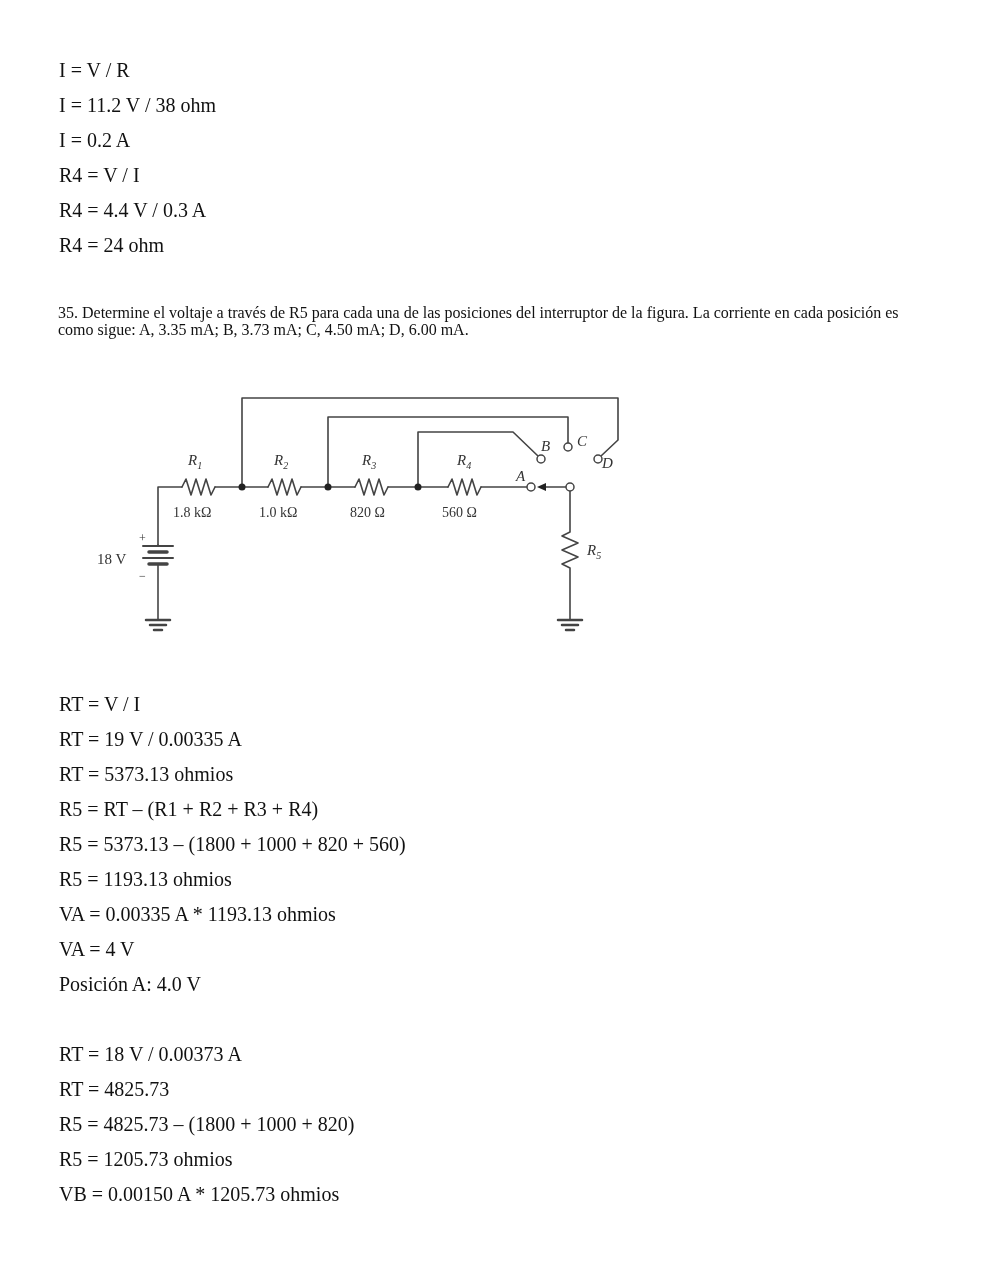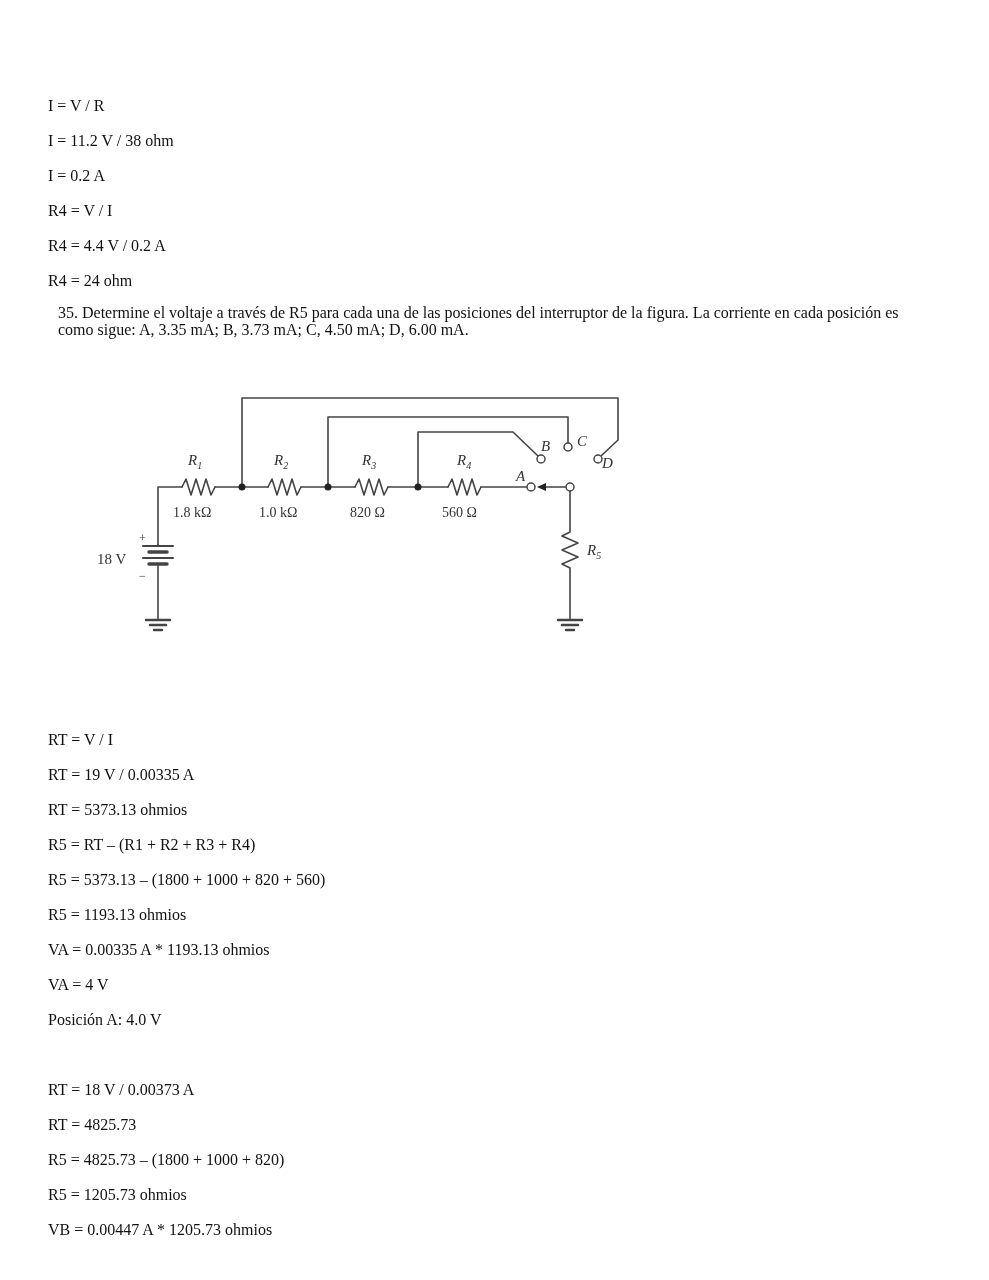--- a/index.html
+++ b/index.html
@@ -2,39 +2,39 @@
 <html><head>
 <meta charset="utf-8">
 <style>
   html, body { margin: 0; padding: 0; background: #ffffff; }
   body {
     width: 989px; height: 1280px; position: relative; overflow: hidden;
     font-family: "Liberation Serif", "DejaVu Serif", serif;
     color: #111111;
   }
   .line {
-    position: absolute; left: 48px;
-    font-size: 16px; line-height: 20px; white-space: nowrap; margin-top: 36px;
+    position: absolute; left: 59px;
+    font-size: 20px; line-height: 20px; white-space: nowrap;
   }
   .para {
     position: absolute; left: 58px; top: 304px; width: 870px;
     font-size: 16px; line-height: 17px;
   }
   .circuit { position: absolute; left: 0; top: 0; }
   .circuit text { font-family: "Liberation Serif", "DejaVu Serif", serif; fill: #333; }
 </style>
 </head>
 <body>
 
 <div>
   <div class="line" style="top:60px">I = V / R</div>
   <div class="line" style="top:95px">I = 11.2 V / 38 ohm</div>
   <div class="line" style="top:130px">I = 0.2 A</div>
   <div class="line" style="top:165px">R4 = V / I</div>
-  <div class="line" style="top:200px">R4 = 4.4 V / 0.2 A</div>
+  <div class="line" style="top:200px">R4 = 4.4 V / 0.3 A</div>
   <div class="line" style="top:235px">R4 = 24 ohm</div>
 </div>
 
 <div class="para">35. Determine el voltaje a través de R5 para cada una de las posiciones del interruptor de la figura. La corriente en cada posición es como sigue: A, 3.35 mA; B, 3.73 mA; C, 4.50 mA; D, 6.00 mA.</div>
 
 <svg class="circuit" width="989" height="680" viewBox="0 0 989 680">
   <g stroke="#444" stroke-width="1.6" fill="none" stroke-linejoin="round" stroke-linecap="round">
 
     <polyline points="158,545 158,487 182,487"></polyline>
 
@@ -124,14 +124,14 @@
   <div class="line" style="top:904px">VA = 0.00335 A * 1193.13 ohmios</div>
   <div class="line" style="top:939px">VA = 4 V</div>
   <div class="line" style="top:974px">Posición A: 4.0 V</div>
 </div>
 
 <div>
   <div class="line" style="top:1044px">RT = 18 V / 0.00373 A</div>
   <div class="line" style="top:1079px">RT = 4825.73</div>
   <div class="line" style="top:1114px">R5 = 4825.73 – (1800 + 1000 + 820)</div>
   <div class="line" style="top:1149px">R5 = 1205.73 ohmios</div>
-  <div class="line" style="top:1184px">VB = 0.00447 A * 1205.73 ohmios</div>
+  <div class="line" style="top:1184px">VB = 0.00150 A * 1205.73 ohmios</div>
 </div>
 
 </body></html>

